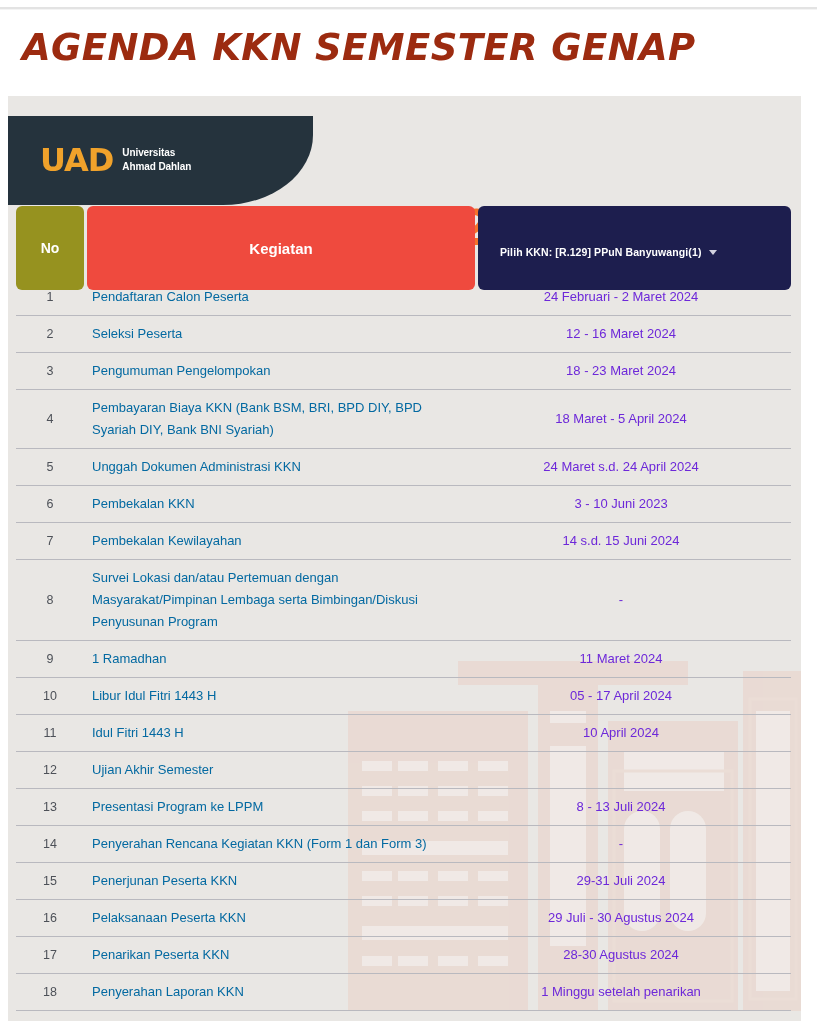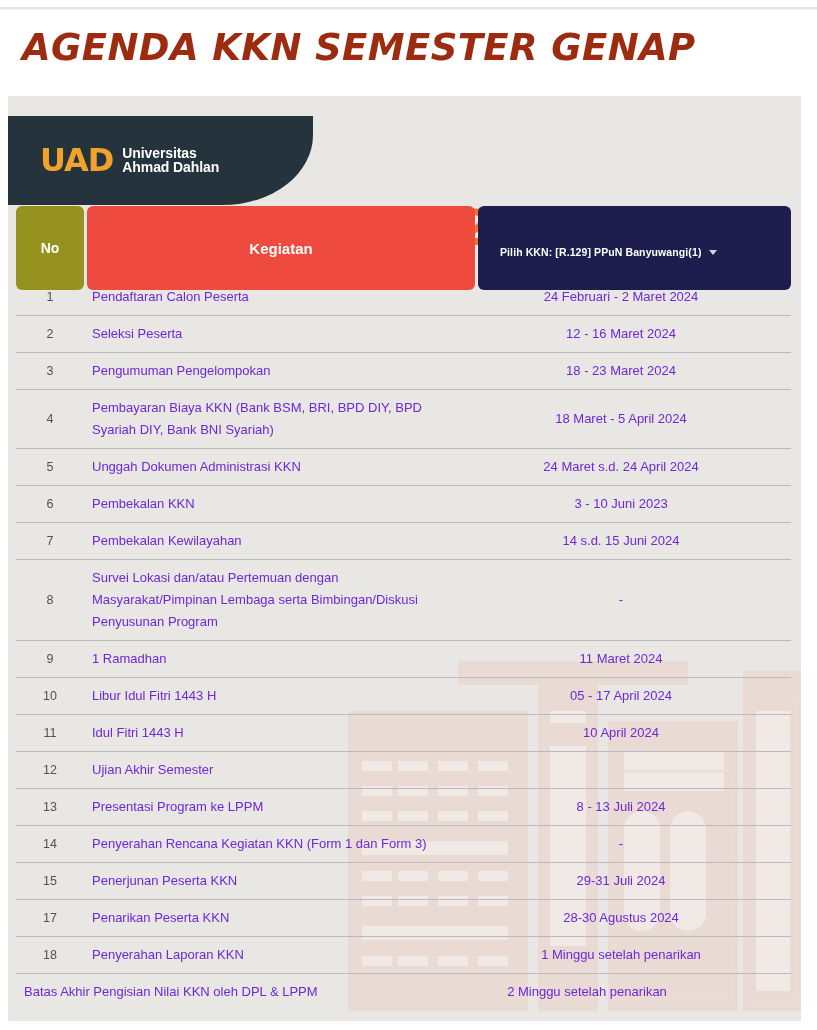--- a/index.html
+++ b/index.html
@@ -96,21 +96,21 @@
   .uad-mark {
     font-family: "DejaVu Sans", sans-serif;
     font-size: 32px;
     font-weight: 800;
     color: #f0a22b;
     letter-spacing: -1px;
     line-height: 32px;
   }
   .uad-sub {
     color: #ffffff;
-    font-size: 14px;
+    font-size: 10px;
     font-weight: 700;
     line-height: 14.5px;
     letter-spacing: -0.1px;
   }
 
   .ta-title {
     position: absolute;
     left: 295px;
     top: 104px;
     font-family: "DejaVu Sans", sans-serif;
@@ -194,21 +194,21 @@
     width: 68px;
     text-align: center;
     font-size: 12.5px;
     color: #4d5158;
     flex-shrink: 0;
   }
   .c-keg {
     width: 391px;
     font-size: 13px;
     line-height: 22px;
-    color: #6d28d9;
+    color: #0369a1;
     padding: 7px 12px 7px 8px;
     flex-shrink: 0;
   }
   .c-tgl {
     flex: 1;
     text-align: center;
     font-size: 13px;
     line-height: 20px;
     color: #6d28d9;
     padding: 7px 30px 7px 6px;
@@ -367,20 +367,25 @@
           <div class="c-no">14</div>
           <div class="c-keg">Penyerahan Rencana Kegiatan KKN (Form 1 dan Form 3)</div>
           <div class="c-tgl">-</div>
         </div>
         <div class="row">
           <div class="c-no">15</div>
           <div class="c-keg">Penerjunan Peserta KKN</div>
           <div class="c-tgl">29-31 Juli 2024</div>
         </div>
         <div class="row">
+          <div class="c-no">16</div>
+          <div class="c-keg">Pelaksanaan Peserta KKN</div>
+          <div class="c-tgl">29 Juli - 30 Agustus 2024</div>
+        </div>
+        <div class="row">
           <div class="c-no">17</div>
           <div class="c-keg">Penarikan Peserta KKN</div>
           <div class="c-tgl">28-30 Agustus 2024</div>
         </div>
         <div class="row">
           <div class="c-no">18</div>
           <div class="c-keg">Penyerahan Laporan KKN</div>
           <div class="c-tgl">1 Minggu setelah penarikan</div>
         </div>
         <div class="row">

